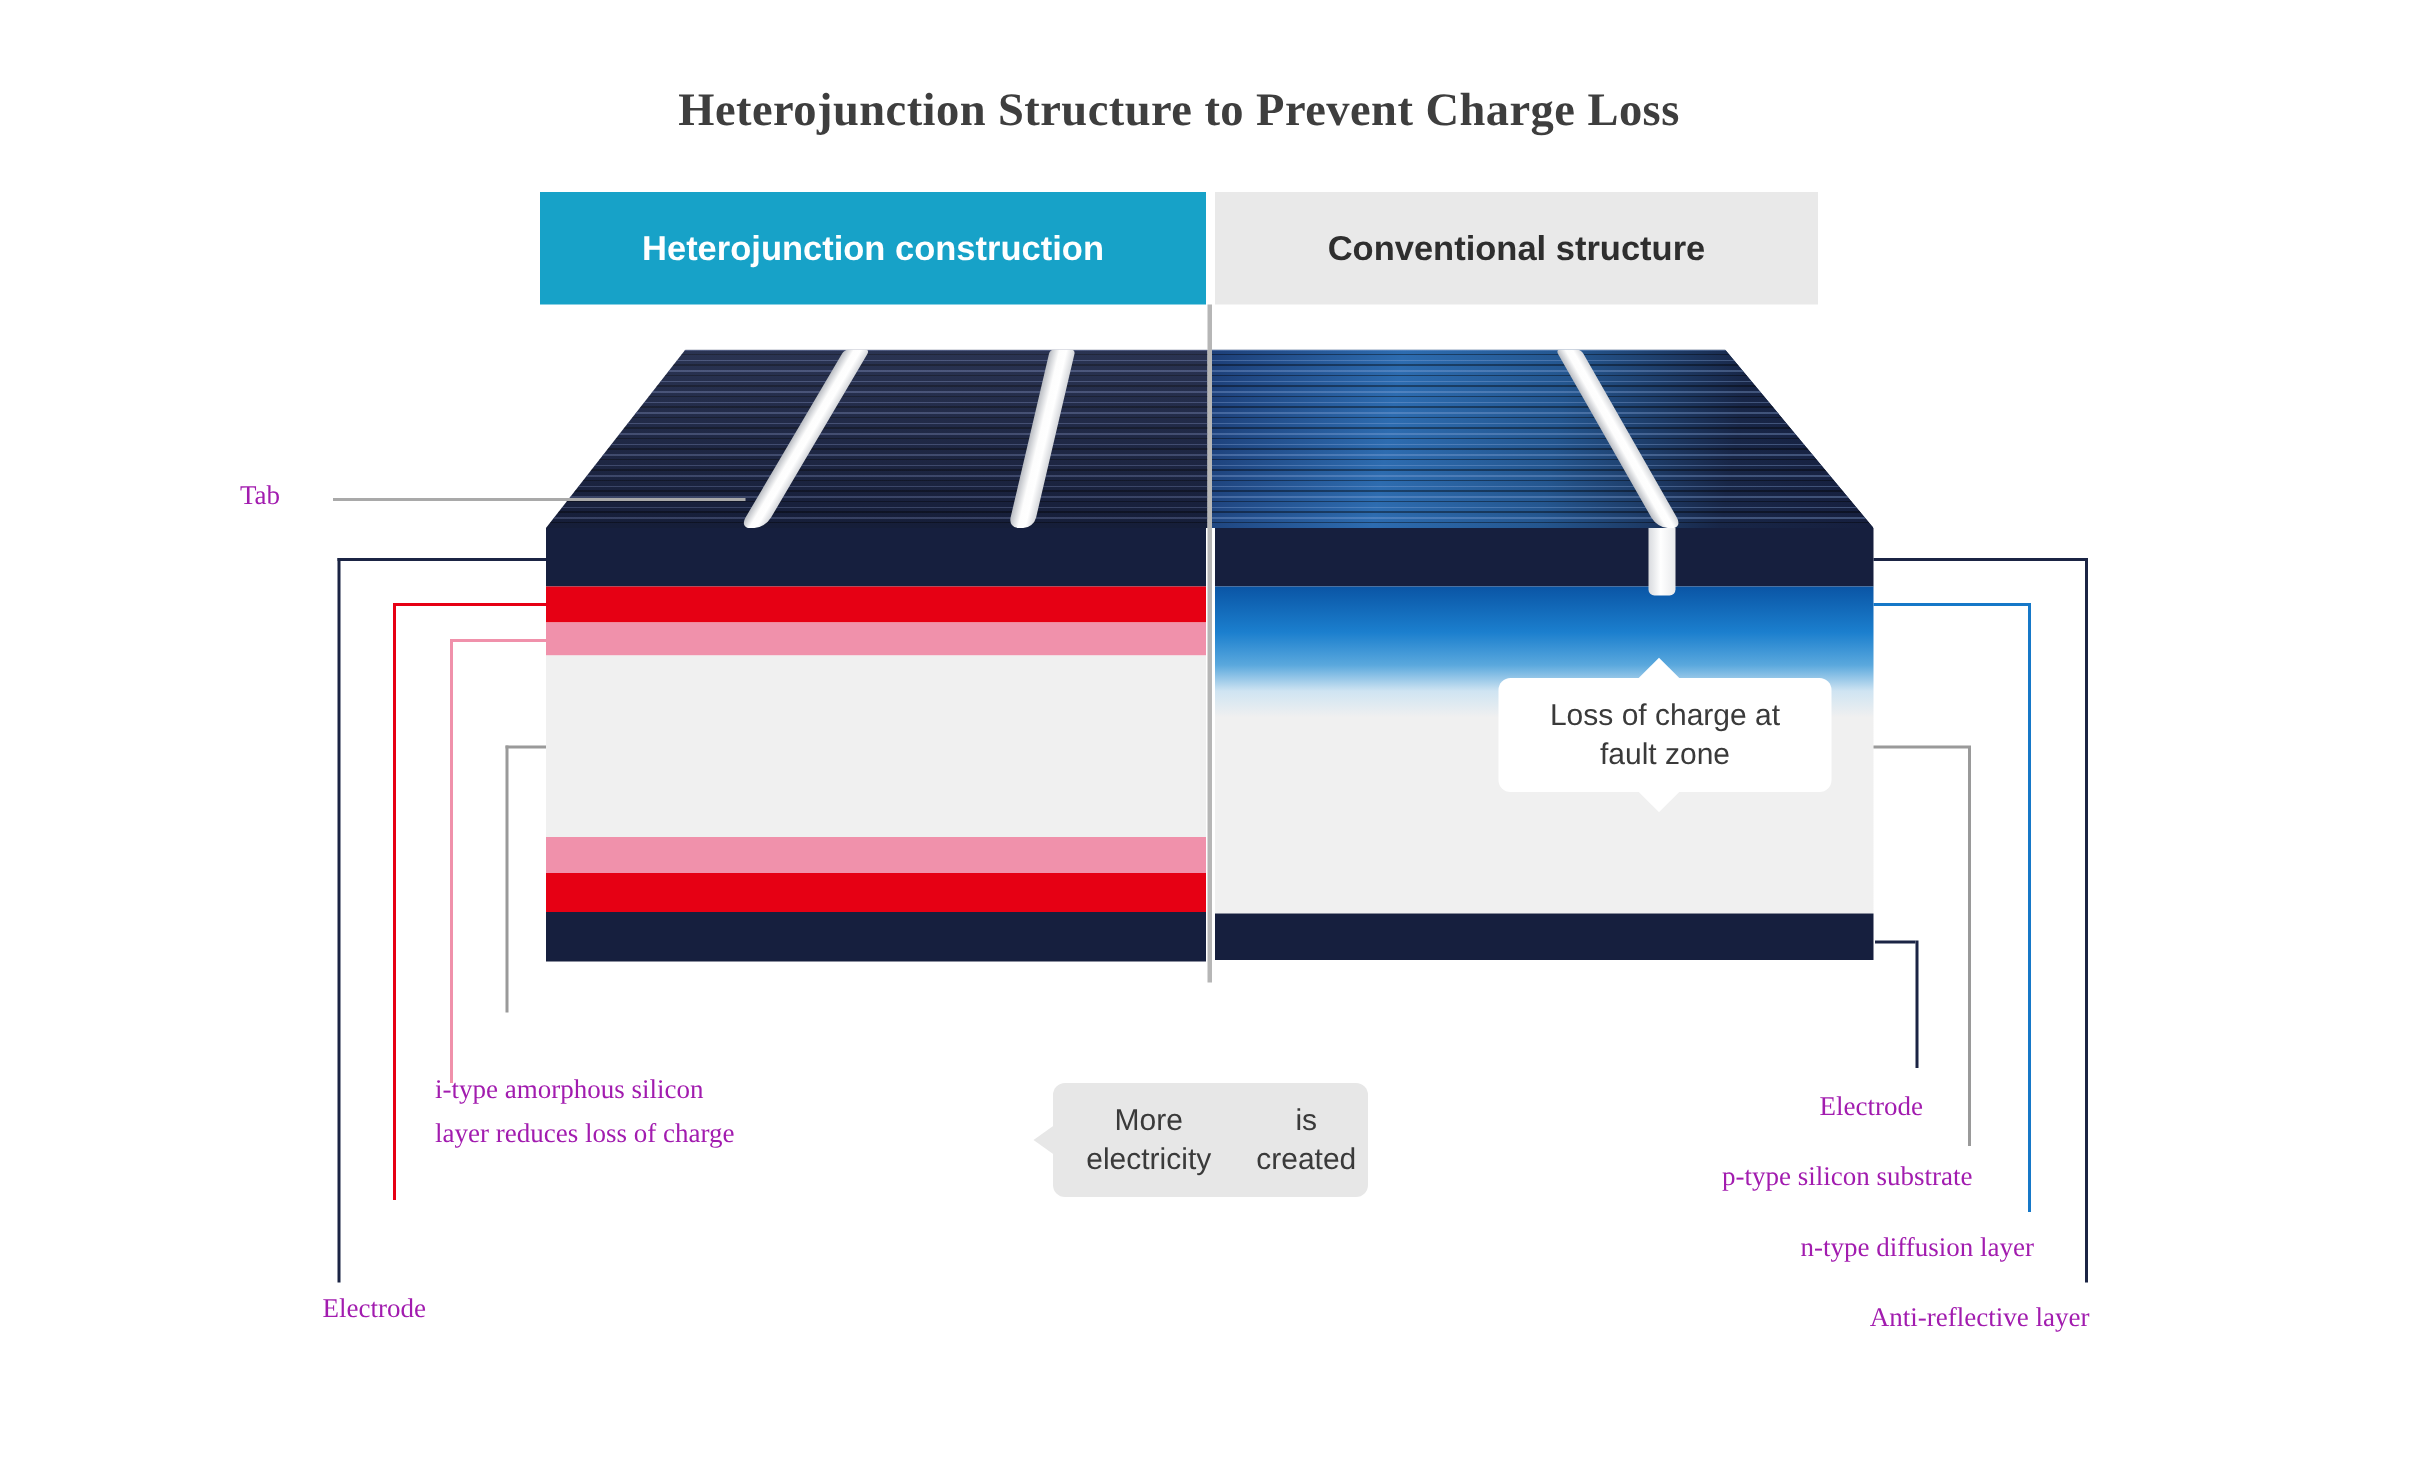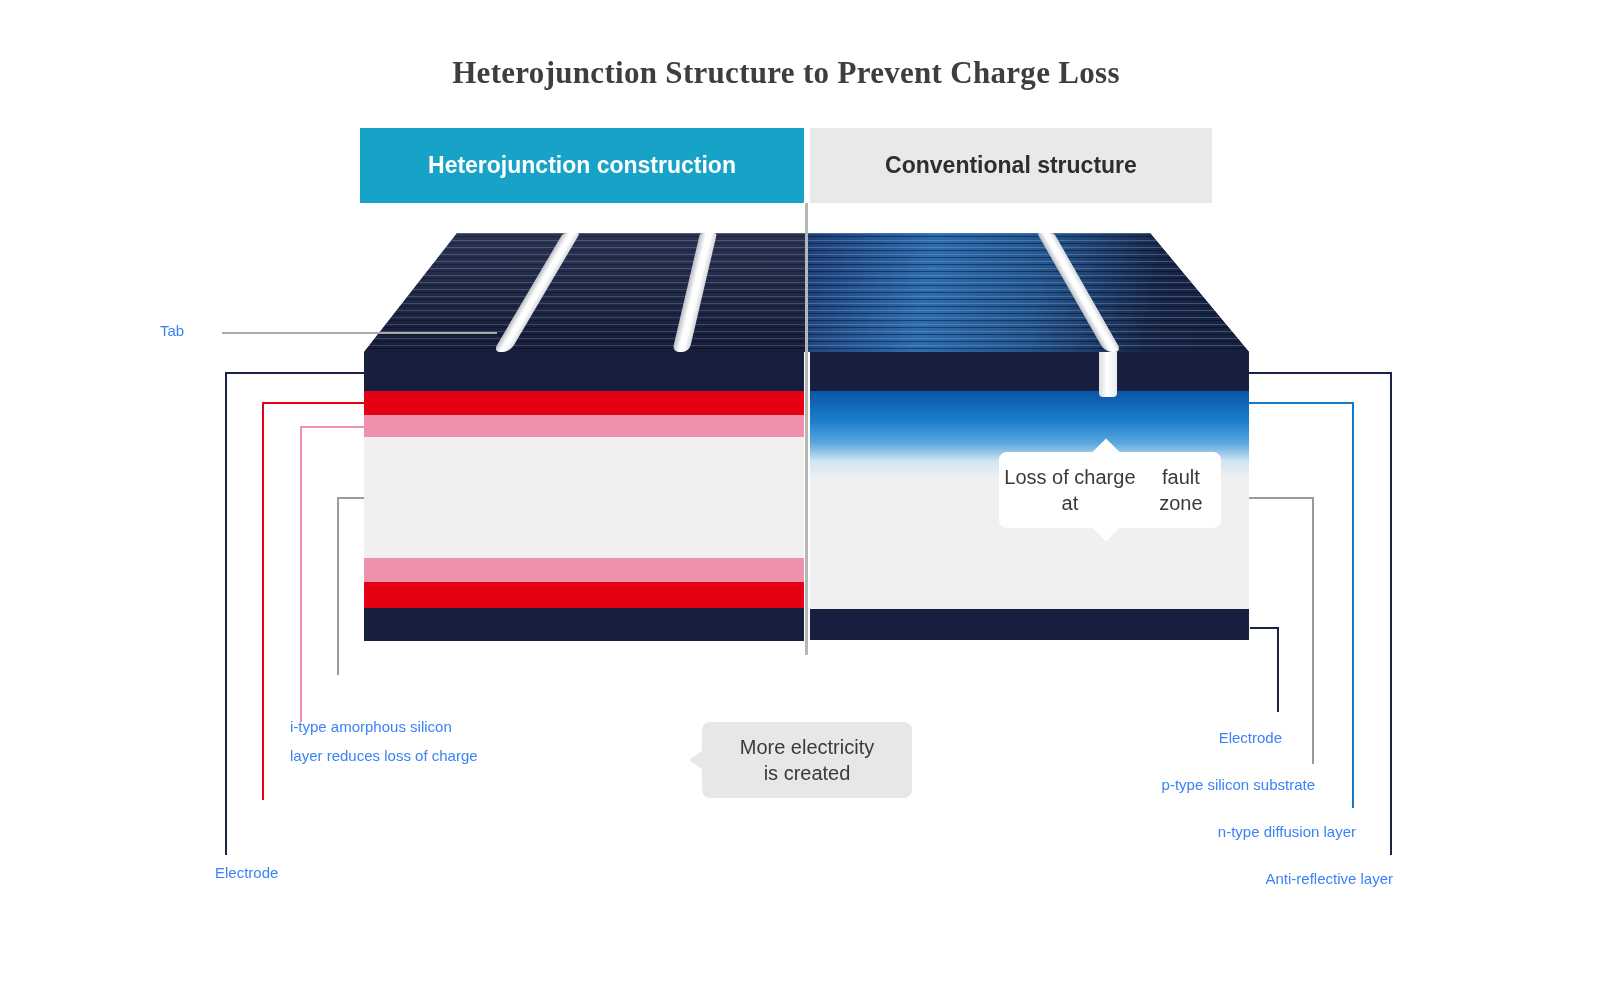--- a/index.html
+++ b/index.html
@@ -56,34 +56,34 @@
     background:linear-gradient(to right,#d8dade,#ffffff 45%,#e9eaec);
     border-radius:0 0 4px 4px;
   }
   .divider{left:805px;top:203px;width:3px;height:452px;background:#b6b6b6;}
   
   .hline{height:2px;} .vline{width:2px;}
   .l-navy{background:#1b2444;} .l-red{background:#e60014;}
   .l-pink{background:#f091ab;} .l-gray{background:#9a9a9a;}
   .l-blue{background:#1678c8;} .l-lightgray{background:#a9a9a9;}
   
-  .lbl{font-size:15px;color:#3b82f6;white-space:nowrap;line-height:29px;}
+  .lbl{font-size:18px;color:#a21caf;white-space:nowrap;line-height:29px;font-family:Liberation Serif, serif;}
   .lbl-r{text-align:right;}
   
   .callout-loss{
     left:999px;top:452px;width:222px;height:76px;background:#ffffff;border-radius:8px;
-    display:flex;flex-direction:row;align-items:center;justify-content:center;
+    display:flex;flex-direction:column;align-items:center;justify-content:center;
     font-size:20px;line-height:26px;color:#3a3a3a;text-align:center;z-index:5;
   }
   .diamond{position:absolute;left:96px;width:22px;height:22px;background:#ffffff;
            transform:rotate(45deg);}
   .diamond-top{top:-9px;} .diamond-bottom{bottom:-9px;}
   .callout-more{
     left:702px;top:722px;width:210px;height:76px;background:#e7e7e7;border-radius:8px;
-    display:flex;flex-direction:column;align-items:center;justify-content:center;
+    display:flex;align-items:center;justify-content:center;
     font-size:20px;line-height:26px;color:#3a3a3a;text-align:center;
   }
   .more-arrow{position:absolute;left:-13px;top:28px;width:0;height:0;
     border-top:10px solid transparent;border-bottom:10px solid transparent;
     border-right:14px solid #e7e7e7;}
 </style>
 </head>
 <body>
 
 <div id="canvas">

